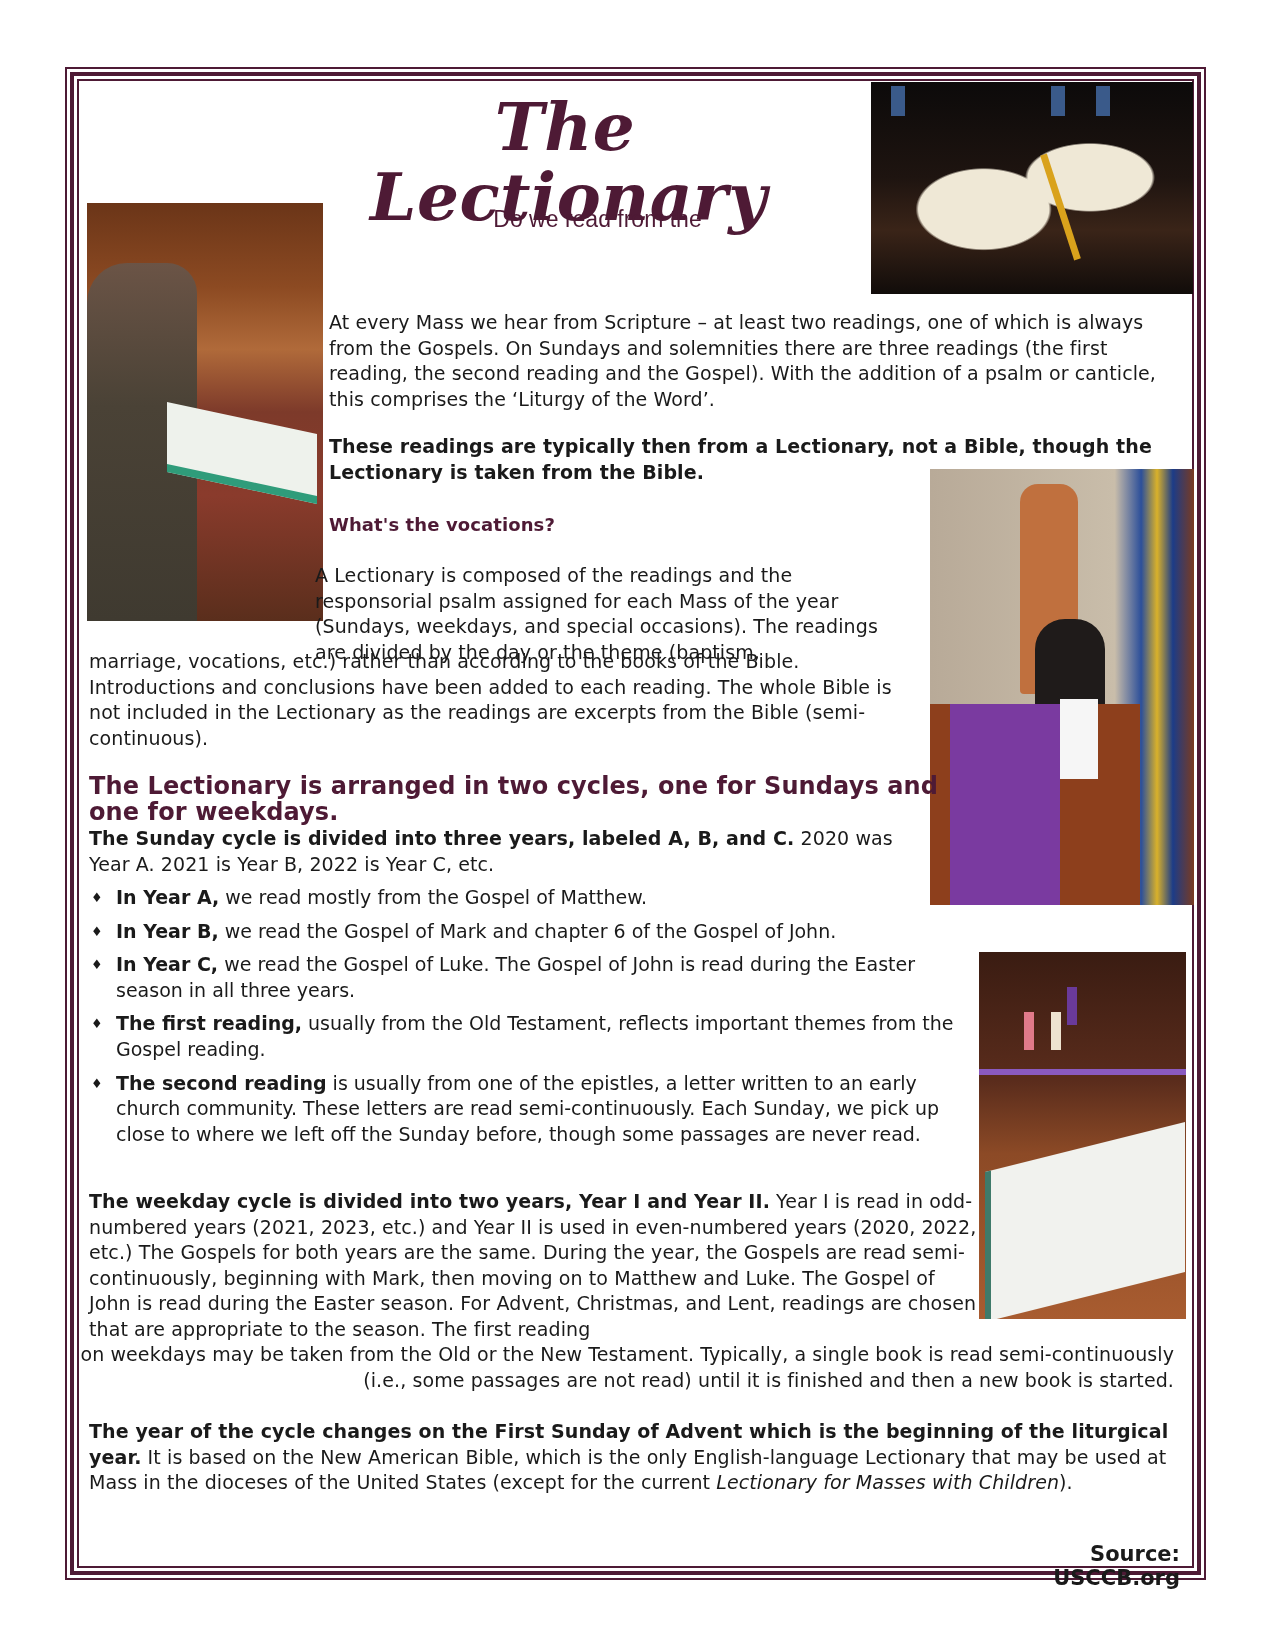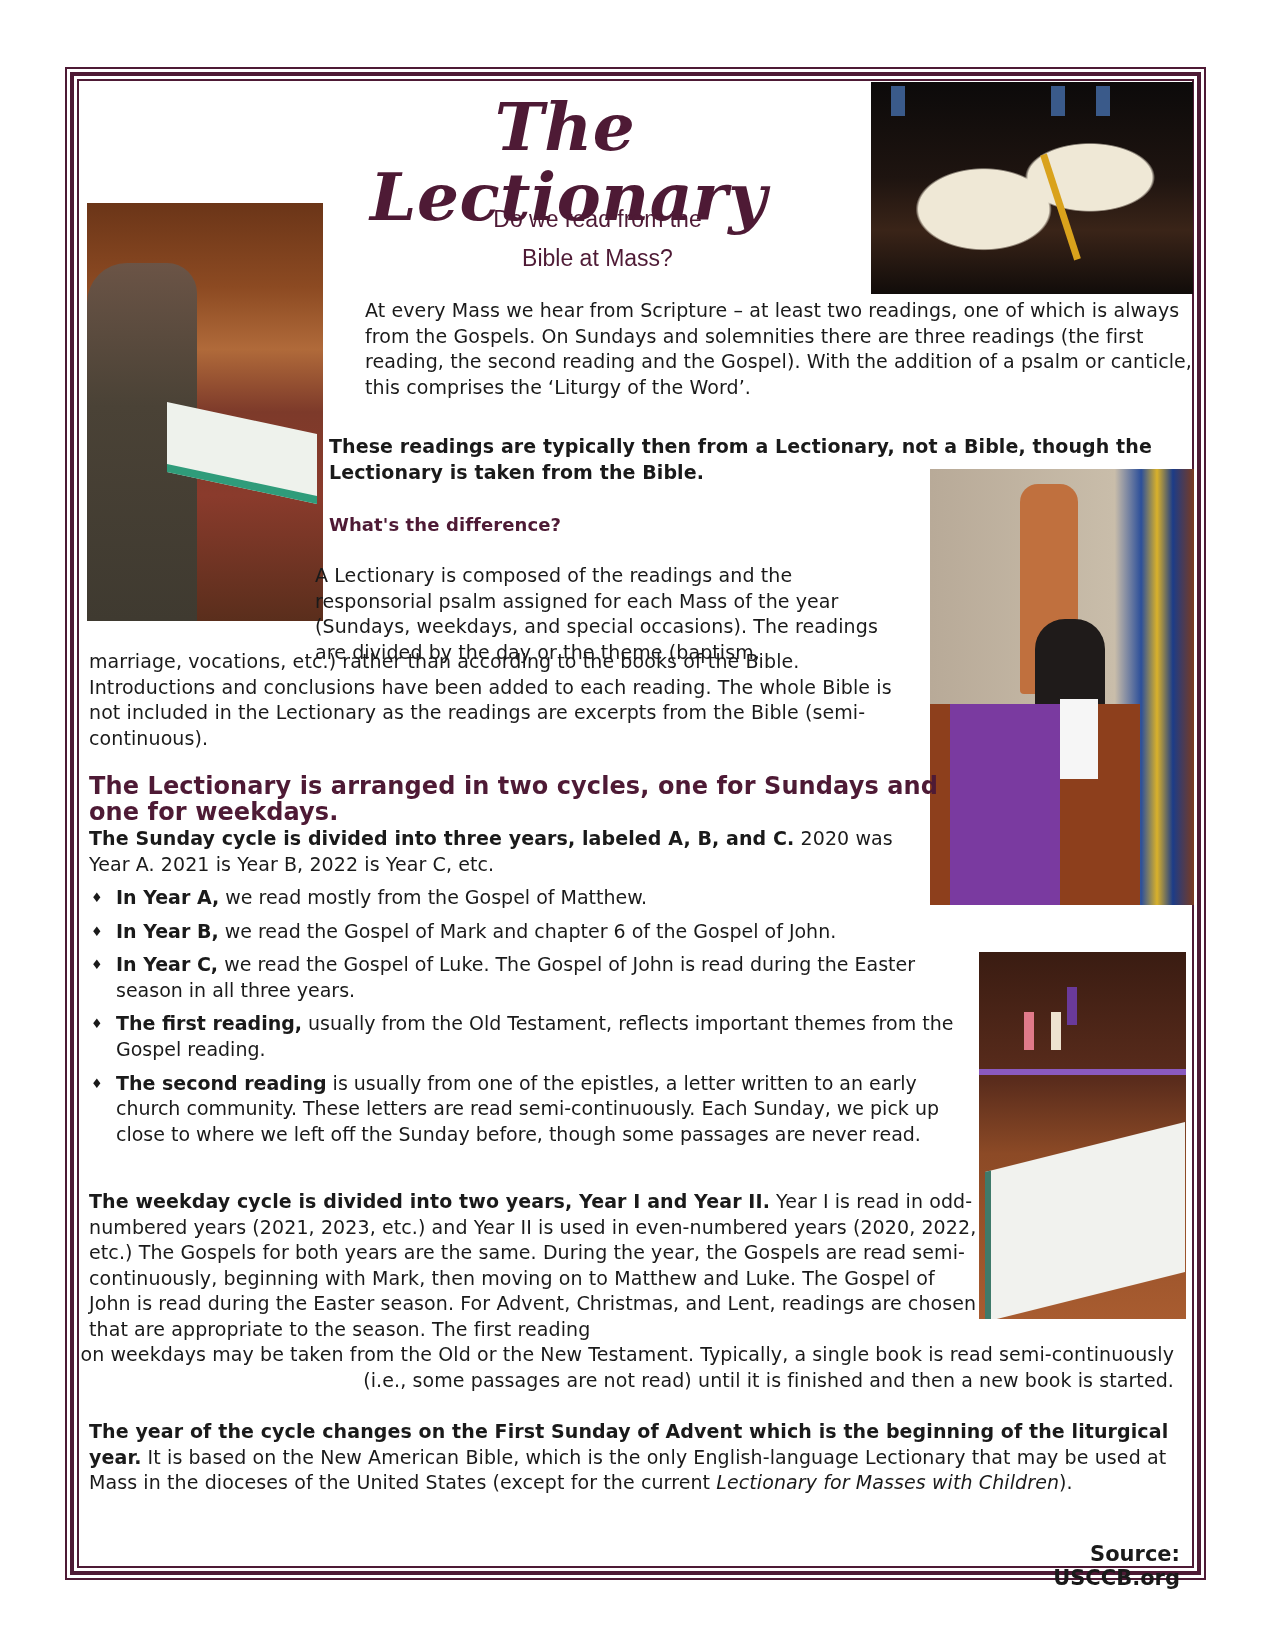--- a/index.html
+++ b/index.html
@@ -55,21 +55,21 @@
     background: linear-gradient(180deg, #3a1c12 0%, #5a2c1c 35%, #8c4a26 55%, #a85c30 100%);
   }
   .photo-advent-right .book { position: absolute; left: 6px; top: 195px; width: 200px; height: 150px; background: #f1f2ee; transform: skewY(-14deg); border-left: 6px solid #3f7a6a; }
   .photo-advent-right .candle { position: absolute; width: 10px; height: 38px; }
   .photo-advent-right .purple-rail { position: absolute; left: 0; top: 117px; width: 207px; height: 6px; background: #8a5ac0; }
 
   .text-block { position: absolute; font-size: 19px; line-height: 25.6px; color: #1a1a1a; letter-spacing: 0.1px; }
   .bold { font-weight: bold; }
   .italic { font-style: italic; }
 
-  .p-intro { left: 329px; top: 298px; width: 850px; margin-left: 36px; }
+  .p-intro { left: 329px; top: 310px; width: 850px; }
   .p-typical { left: 329px; top: 434px; width: 850px; font-weight: bold; }
   .h-diff { left: 329px; top: 512px; width: 500px; font-weight: bold; color: #4e1a35; font-size: 18px; }
   .p-compose-a { left: 315px; top: 547px; width: 600px; margin-top: 16px; }
   .p-compose-b { left: 89px; top: 649px; width: 840px; }
   .h-cycles { left: 89px; top: 774px; width: 860px; font-weight: bold; color: #4e1a35; font-size: 24px; }
   .p-sunday { left: 89px; top: 826px; width: 840px; }
 
   .bullets { position: absolute; left: 89px; top: 885px; width: 890px; list-style: none; }
   .bullets li { position: relative; padding-left: 27px; font-size: 19px; line-height: 25.6px; margin-bottom: 8px; }
   .bullets li .diamond { position: absolute; left: 2px; top: 0; font-size: 13px; }
@@ -82,21 +82,20 @@
 </head>
 <body>
 
 <div class="frame frame-outer"></div>
 <div class="frame frame-mid"></div>
 <div class="frame frame-inner"></div>
 
 <h1 class="title">The Lectionary</h1>
 <div class="subtitle">
   <div>Do we read from the</div>
-  <div>Bible at Mass?</div>
 </div>
 
 <div class="photo photo-bible-top">
   <div class="window" style="left:20px;"></div>
   <div class="window" style="left:180px;"></div>
   <div class="window" style="left:225px;"></div>
   <div class="ribbon"></div>
 </div>
 
 <div class="photo photo-lector-left">
@@ -115,21 +114,21 @@
 <div class="photo photo-advent-right">
   <div class="candle" style="left:45px; top:60px; background:#e07a8a;"></div>
   <div class="candle" style="left:72px; top:60px; background:#eee3d0;"></div>
   <div class="candle" style="left:88px; top:35px; background:#6a3a9a;"></div>
   <div class="purple-rail"></div>
   <div class="book"></div>
 </div>
 
 <p class="text-block p-intro">At every Mass we hear from Scripture – at least two readings, one of which is always from the Gospels.  On Sundays and solemnities there are three readings (the first reading, the second reading and the Gospel).  With the addition of a psalm or canticle, this comprises the ‘Liturgy of the Word’.</p>
 <p class="text-block p-typical">These readings are typically then from a Lectionary, not a Bible, though the Lectionary is taken from the Bible.</p>
-<h3 class="text-block h-diff">What's the difference?</h3>
+<h3 class="text-block h-diff">What's the vocations?</h3>
 <p class="text-block p-compose-a">A Lectionary is composed of the readings and the responsorial psalm assigned for each Mass of the year (Sundays, weekdays, and special occasions).  The readings are divided by the day or the theme (baptism,</p>
 <p class="text-block p-compose-b">marriage, vocations, etc.) rather than according to the books of the Bible. Introductions and conclusions have been added to each reading. The whole Bible is not included in the Lectionary as the readings are excerpts from the Bible (semi-continuous).</p>
 
 <h3 class="text-block h-cycles">The Lectionary is arranged in two cycles, one for Sundays and one for weekdays.</h3>
 
 <p class="text-block p-sunday"><span class="bold">The Sunday cycle is divided into three years, labeled A, B, and C.</span><span>  2020 was Year A. 2021 is Year B, 2022 is Year C, etc.</span></p>
 
 <ul class="bullets">
   <li style="width:820px;"><span class="diamond">♦</span><span class="bold">In Year A,</span><span> we read mostly from the Gospel of Matthew.</span></li>
   <li style="width:880px;"><span class="diamond">♦</span><span class="bold">In Year B,</span><span> we read the Gospel of Mark and chapter 6 of the Gospel of John.</span></li>

